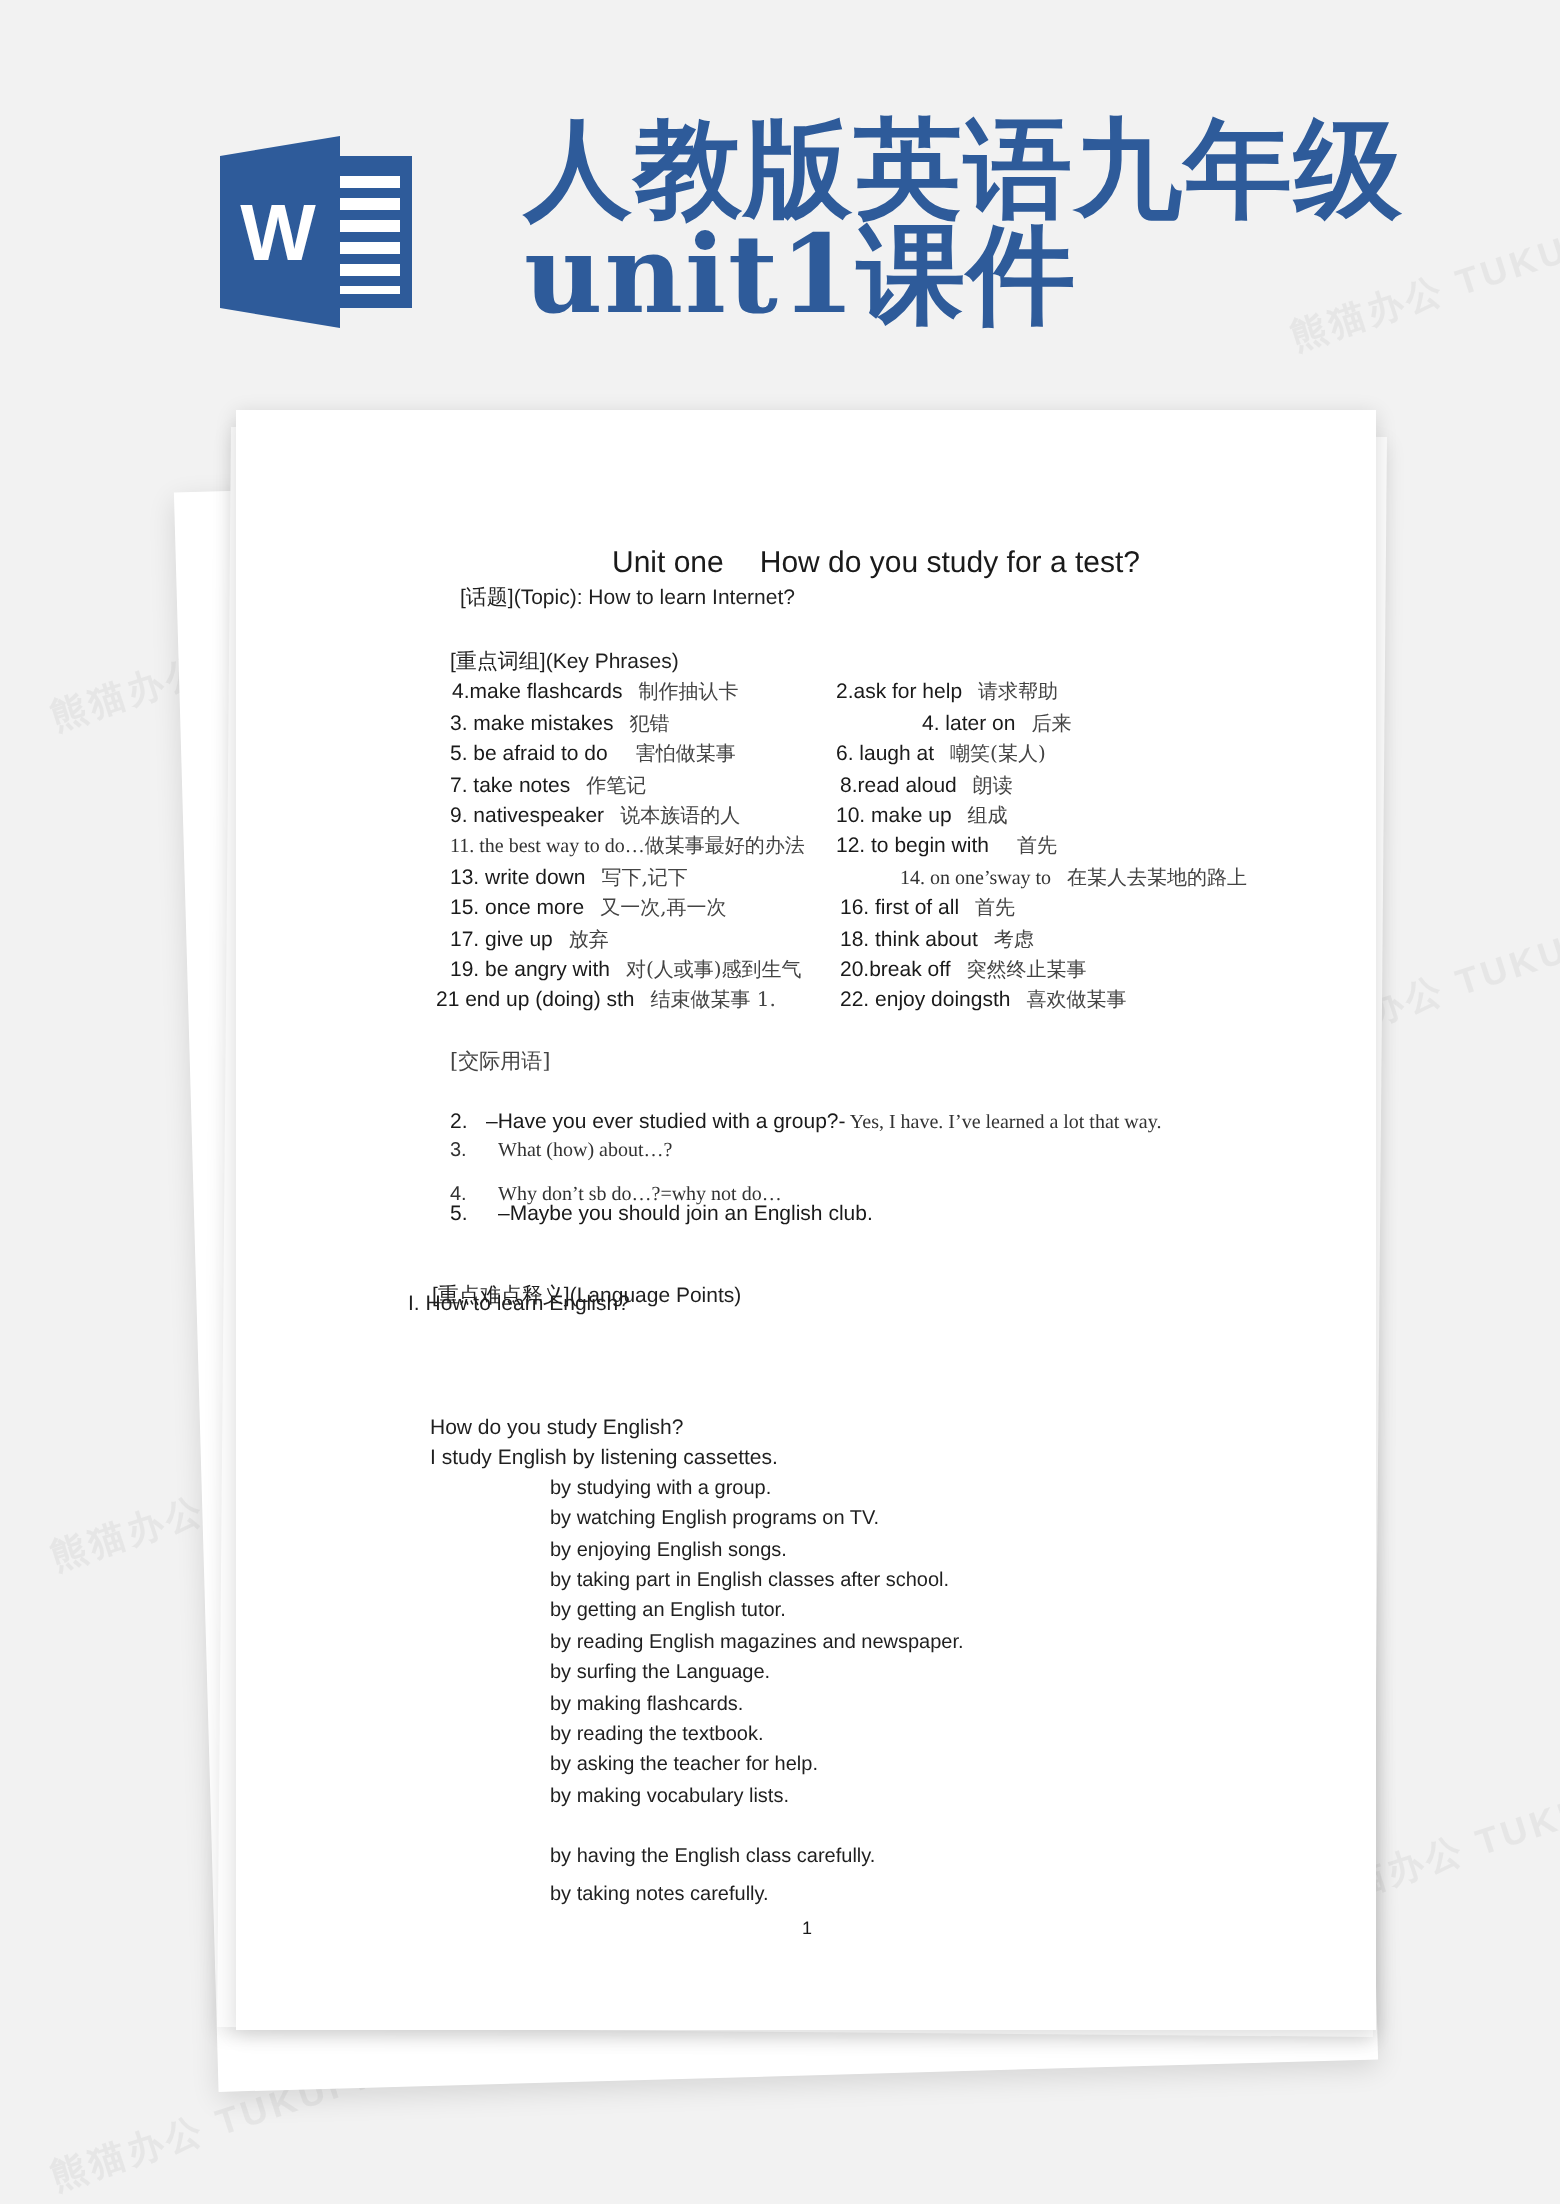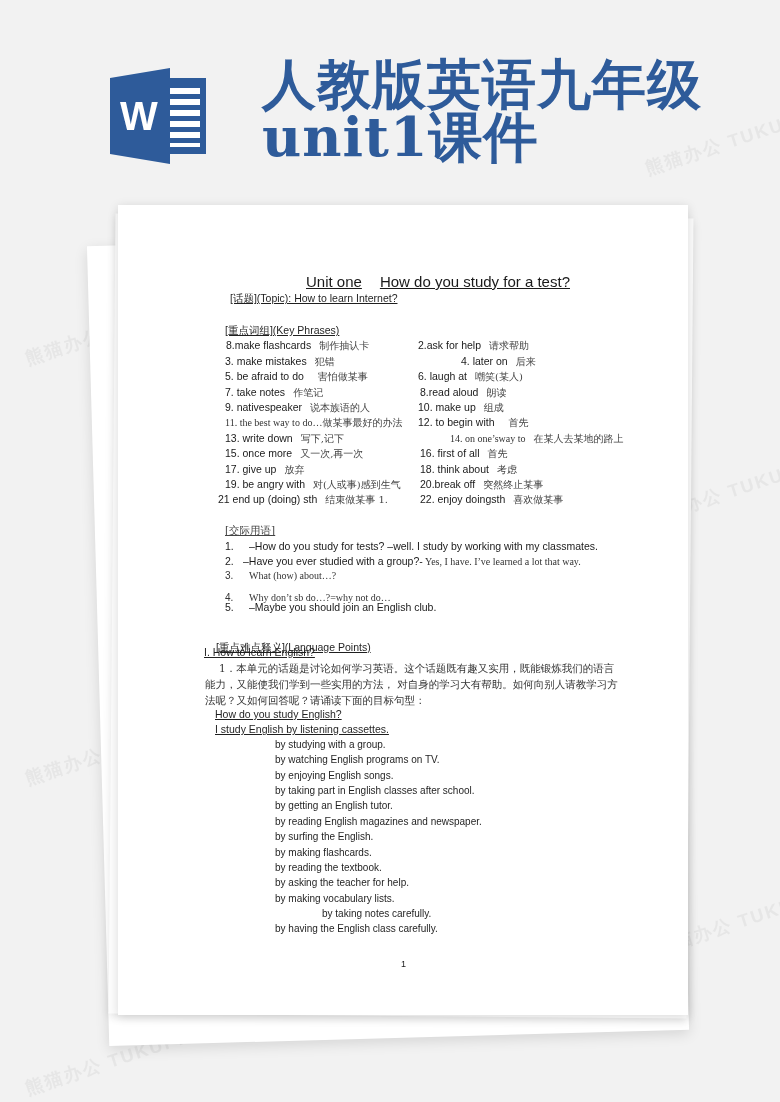--- a/index.html
+++ b/index.html
@@ -71,21 +71,20 @@
     left: 118px;
     top: 205px;
     width: 570px;
     height: 810px;
     background: #ffffff;
     box-shadow: 0 2px 10px rgba(0,0,0,0.14);
   }
   .page .abs {
     position: absolute;
     white-space: nowrap;
-    text-decoration: underline;
   }
   .doc-title {
     left: 188px;
     top: 68px;
     font-size: 15px;
     color: #1a1a1a;
   }
   .doc-title .gap { display: inline-block; width: 18px; }
   .small { font-size: 10.5px; color: #1f1f1f; }
   .cn { font-family: "DejaVu Serif", "Liberation Serif", serif; color: #444; font-size: 10px; }
@@ -148,21 +147,21 @@
 <div class="page-mid"></div>
 
 <div class="page">
   <div class="abs doc-title">
     <span>Unit one</span><span class="gap"></span><span>How do you study for a test?</span>
   </div>
   <div class="abs small" style="left:112px;top:87px;">[话题](Topic): How to learn Internet?</div>
 
   <div class="abs small" style="left:107px;top:119px;">[重点词组](Key Phrases)</div>
 
-  <div class="phrase-row" style="left:108px;top:134px;"><span>8.make flashcards</span><span class="cn cnp">制作抽认卡</span></div>
+  <div class="phrase-row" style="left:108px;top:134px;"><span>4.make flashcards</span><span class="cn cnp">制作抽认卡</span></div>
   <div class="phrase-row" style="left:107px;top:150px;"><span>3. make mistakes</span><span class="cn cnp">犯错</span></div>
   <div class="phrase-row" style="left:107px;top:165px;"><span>5. be afraid to do</span><span class="cn cnp" style="margin-left:14px">害怕做某事</span></div>
   <div class="phrase-row" style="left:107px;top:181px;"><span>7. take notes</span><span class="cn cnp">作笔记</span></div>
   <div class="phrase-row" style="left:107px;top:196px;"><span>9. nativespeaker</span><span class="cn cnp">说本族语的人</span></div>
   <div class="phrase-row serif" style="left:107px;top:211px;font-size:10px;"><span>11. the best way to do…</span><span class="cn">做某事最好的办法</span></div>
   <div class="phrase-row" style="left:107px;top:227px;"><span>13. write down</span><span class="cn cnp">写下,记下</span></div>
   <div class="phrase-row" style="left:107px;top:242px;"><span>15. once more</span><span class="cn cnp">又一次,再一次</span></div>
   <div class="phrase-row" style="left:107px;top:258px;"><span>17. give up</span><span class="cn cnp">放弃</span></div>
   <div class="phrase-row" style="left:107px;top:273px;"><span>19. be angry with</span><span class="cn cnp">对(人或事)感到生气</span></div>
   <div class="phrase-row" style="left:100px;top:288px;"><span>21 end up (doing) sth</span><span class="cn cnp">结束做某事 1.</span></div>
@@ -173,40 +172,38 @@
   <div class="phrase-row" style="left:302px;top:181px;"><span>8.read aloud</span><span class="cn cnp">朗读</span></div>
   <div class="phrase-row" style="left:300px;top:196px;"><span>10. make up</span><span class="cn cnp">组成</span></div>
   <div class="phrase-row" style="left:300px;top:211px;"><span>12. to begin with</span><span class="cn cnp" style="margin-left:14px">首先</span></div>
   <div class="phrase-row serif" style="left:300px;top:227px;font-size:10px;margin-left:32px;"><span>14. on one’sway to</span><span class="cn cnp">在某人去某地的路上</span></div>
   <div class="phrase-row" style="left:302px;top:242px;"><span>16. first of all</span><span class="cn cnp">首先</span></div>
   <div class="phrase-row" style="left:302px;top:258px;"><span>18. think about</span><span class="cn cnp">考虑</span></div>
   <div class="phrase-row" style="left:302px;top:273px;"><span>20.break off</span><span class="cn cnp">突然终止某事</span></div>
   <div class="phrase-row" style="left:302px;top:288px;"><span>22. enjoy doingsth</span><span class="cn cnp">喜欢做某事</span></div>
 
   <div class="abs cn" style="left:107px;top:319px;font-size:10.5px;">[交际用语]</div>
-  <div class="expr-item" style="top:335px;"><span class="num">1.</span><span style="margin-left:6px">–How do you study for tests? –well. I study by working with my classmates.</span></div>
   <div class="expr-item" style="top:350px;"><span class="num">2.</span><span>–Have you ever studied with a group?-</span><span class="serif" style="font-size:10px"> Yes, I have. I’ve learned a lot that way.</span></div>
   <div class="expr-item serif" style="top:365px;font-size:10px;"><span class="num" style="font-family:'Liberation Sans',sans-serif">3.</span><span style="margin-left:6px">What (how) about…?</span></div>
   <div class="expr-item serif" style="top:362px;font-size:10px;margin-top:25px;"><span class="num" style="font-family:'Liberation Sans',sans-serif">4.</span><span style="margin-left:6px">Why don’t sb do…?=why not do…</span></div>
   <div class="expr-item" style="top:396px;"><span class="num">5.</span><span style="margin-left:6px">–Maybe you should join an English club.</span></div>
 
   <div class="abs small" style="left:98px;top:436px;">[重点难点释义](Language Points)</div>
   <div class="abs small" style="left:86px;top:441px;">I. How to learn English?</div>
-  <div class="para" style="top:455px;text-indent:14px;white-space:normal;">1．本单元的话题是讨论如何学习英语。这个话题既有趣又实用，既能锻炼我们的语言能力，又能使我们学到一些实用的方法， 对自身的学习大有帮助。如何向别人请教学习方法呢？又如何回答呢？请诵读下面的目标句型：</div>
   <div class="abs small" style="left:97px;top:503px;">How do you study English?</div>
   <div class="abs small" style="left:97px;top:518px;">I study English by listening cassettes.</div>
 
   <div class="by-line" style="top:534px;">by studying with a group.</div>
   <div class="by-line" style="top:549px;">by watching English programs on TV.</div>
   <div class="by-line" style="top:565px;">by enjoying English songs.</div>
   <div class="by-line" style="top:580px;">by taking part in English classes after school.</div>
   <div class="by-line" style="top:595px;">by getting an English tutor.</div>
   <div class="by-line" style="top:611px;">by reading English magazines and newspaper.</div>
-  <div class="by-line" style="top:626px;">by surfing the English.</div>
+  <div class="by-line" style="top:626px;">by surfing the Language.</div>
   <div class="by-line" style="top:642px;">by making flashcards.</div>
   <div class="by-line" style="top:657px;">by reading the textbook.</div>
   <div class="by-line" style="top:672px;">by asking the teacher for help.</div>
   <div class="by-line" style="top:688px;">by making vocabulary lists.</div>
-  <div class="by-line" style="top:703px;margin-left:47px;">by taking notes carefully.</div>
+  <div class="by-line" style="top:737px;">by taking notes carefully.</div>
   <div class="by-line" style="top:718px;">by having the English class carefully.</div>
 
   <div class="page-number">1</div>
 </div>
 
 </body></html>

